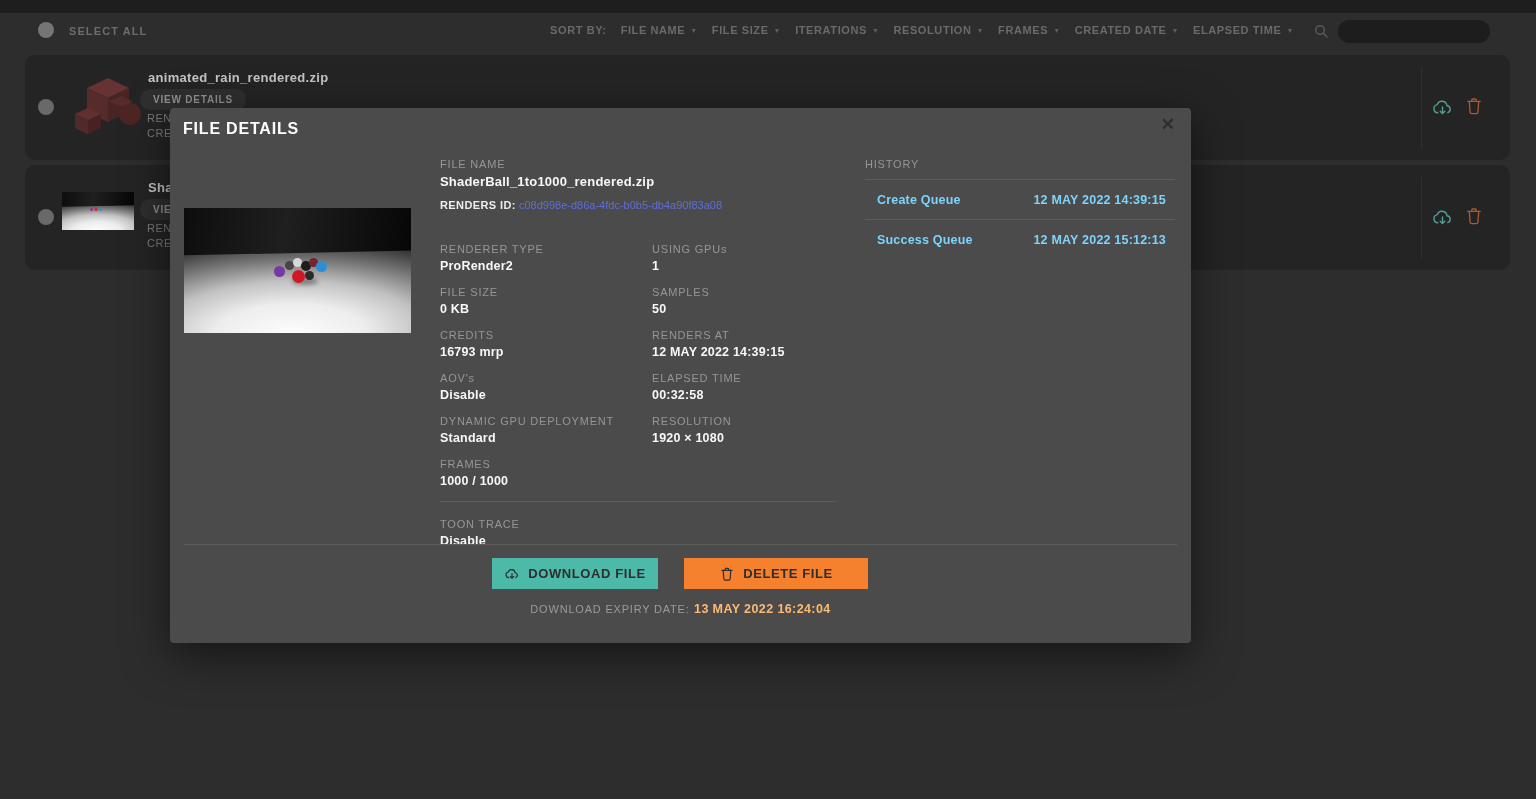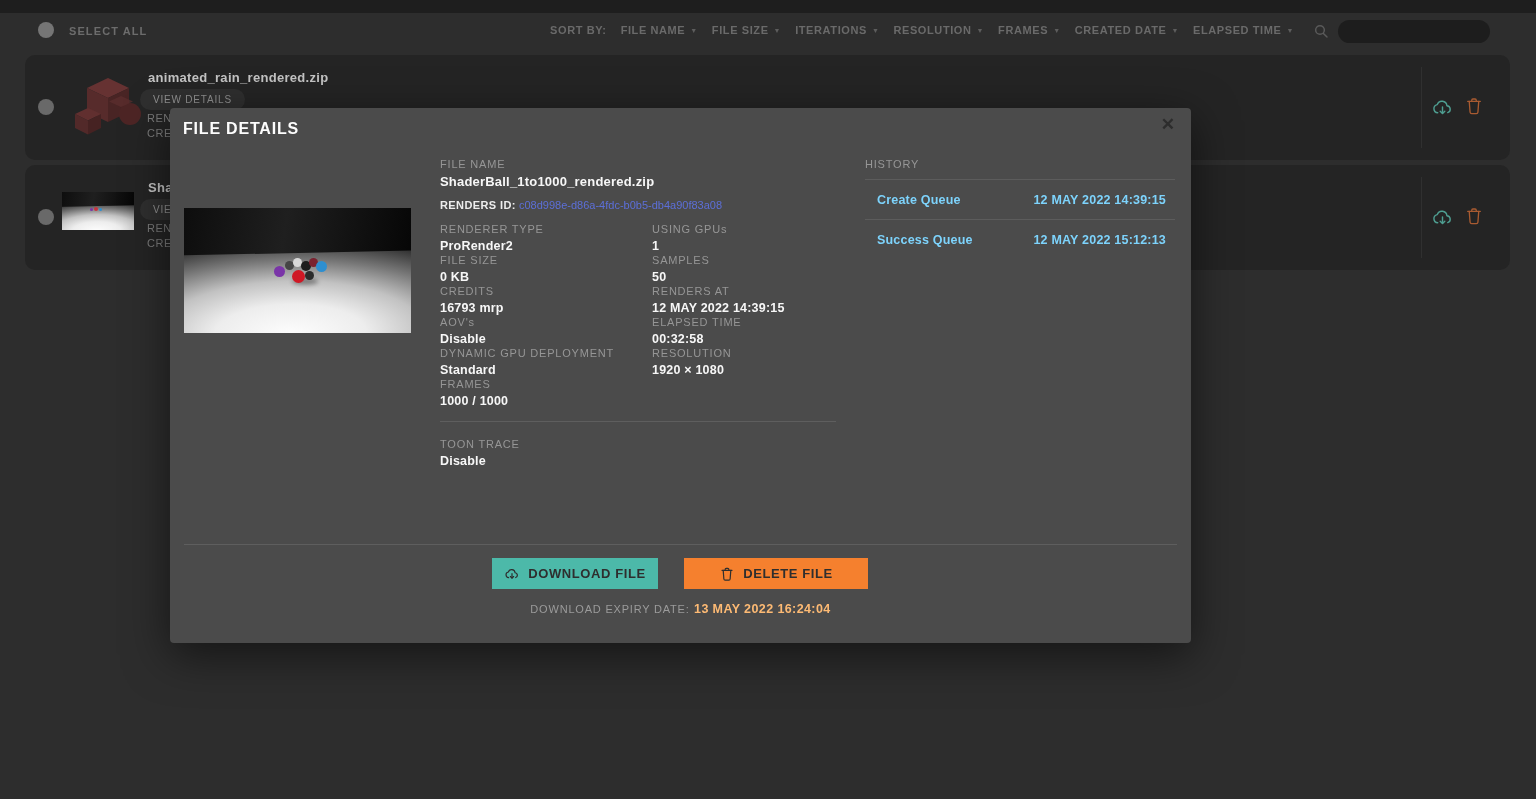--- a/index.html
+++ b/index.html
@@ -31,21 +31,21 @@
     background:#242424; border-radius:10px; }
   .row.r1 { top:55px; }
   .row.r2 { top:165px; }
   .row-circle { position:absolute; left:13px; top:44px; width:16px; height:16px;
     border-radius:50%; background:#696969; cursor:pointer; }
   .row-cubeicon { position:absolute; left:38px; top:7px; width:90px; height:90px; }
   .row-thumb { position:absolute; left:37px; top:27px; width:72px; height:38px; }
   .row-name { position:absolute; left:123px; top:15px; font-size:13px; color:#c3c3c3;
     font-weight:600; letter-spacing:.3px; white-space:nowrap; }
   .row-pill { position:absolute; left:115px; top:34px; padding:5px 13px; border-radius:12px;
-    background:#2f2f2f; color:#909090; font-size:10px; letter-spacing:.8px; font-weight:400;
+    background:#2f2f2f; color:#909090; font-size:10px; letter-spacing:.8px; font-weight:700;
     cursor:pointer; white-space:nowrap; }
   .row-meta1 { position:absolute; left:122px; top:57px; font-size:11px; color:#7a7a7a;
     letter-spacing:.5px; white-space:nowrap; }
   .row-meta2 { position:absolute; left:122px; top:72px; font-size:11px; color:#7a7a7a;
     letter-spacing:.5px; white-space:nowrap; }
   .row-vdiv { position:absolute; right:88px; top:12px; bottom:12px; width:1px; background:#303030; }
   .row-cloud { position:absolute; right:56px; top:41px; width:23px; height:23px;
     color:#4e9e91; cursor:pointer; }
   .row-trash { position:absolute; right:26px; top:41px; width:20px; height:23px;
     color:#a95b31; cursor:pointer; }
@@ -69,21 +69,21 @@
   .m-close { position:absolute; right:16px; top:8px; font-size:17px; font-weight:700;
     color:#2d2d2d; cursor:pointer; line-height:1; }
   .m-thumb { position:absolute; left:14px; top:100px; width:227px; height:125px; }
 
   .m-col { position:absolute; left:270px; top:50px; width:400px; }
   .m-label { font-size:11px; color:#969696; letter-spacing:.8px; }
   .m-value { font-size:13px; color:#f7f7f7; font-weight:600; margin-top:4px; letter-spacing:.2px; }
   .m-renders { margin-top:10px; font-size:11px; }
   .m-renders .rl { color:#ededed; font-weight:700; letter-spacing:.4px; }
   .m-renders a { color:#5c6fd8; text-decoration:none; cursor:pointer; }
-  .m-grid { margin-top:12px; display:grid; grid-template-columns:212px 1fr; row-gap:1px; }
+  .m-grid { margin-top:32px; display:grid; grid-template-columns:212px 1fr; row-gap:13px; }
   .m-cell .m-value { font-size:12.5px; }
   .m-hr { margin-top:13px; width:396px; border:none; border-top:1px solid #5e5e5e; }
   .m-toon { margin-top:16px; }
 
   .m-history { position:absolute; left:695px; top:50px; width:310px; }
   .h-title { font-size:11px; color:#969696; letter-spacing:.8px; margin-bottom:9px; }
   .h-row { height:40px; border-top:1px solid #5c5c5c; display:flex; align-items:center;
     justify-content:space-between; padding:0 9px 0 12px; }
   .h-name,.h-date { font-size:12.5px; color:#7dd3fc; font-weight:600; letter-spacing:.2px; }
 

